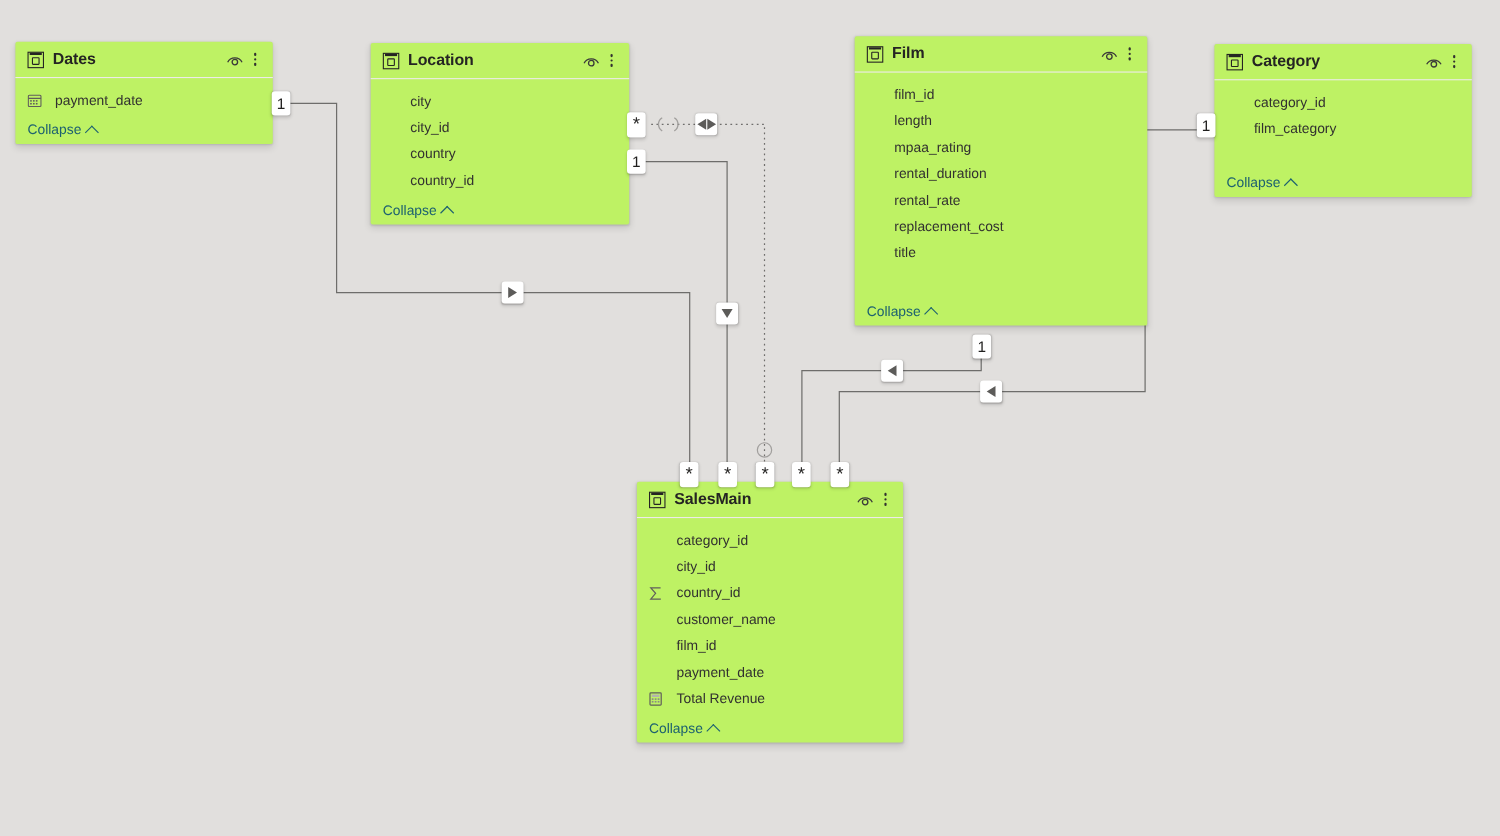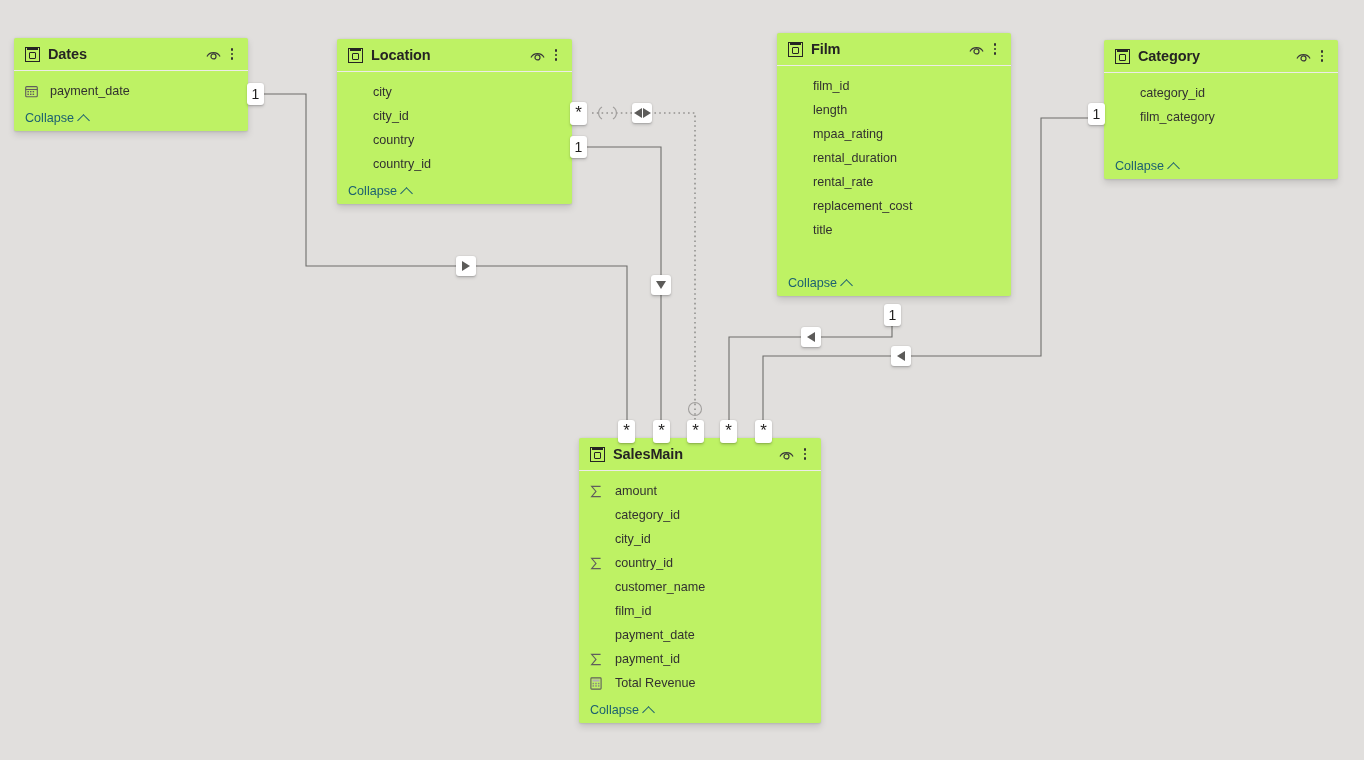--- a/index.html
+++ b/index.html
@@ -316,21 +316,21 @@
         <span class="fi"></span>
         <span class="fname">country_id</span>
       </div>
       <div class="collapse">
         <span>Collapse</span>
         <span class="chev"></span>
       </div>
     </div>
   </div>
 
-  <div class="card" style="left:777px; top:33px; width:234px;">
+  <div class="card" style="left:777px; top:33px; width:266px;">
     <div class="card-head">
       <span class="tbl-icon">
         <span class="outer"></span>
           <span class="bar"></span>
           <span class="inner"></span>
       </span>
       <span class="card-title">Film</span>
       <span class="head-btn eye-btn">
         <svg width="17" height="17" viewBox="0 0 17 17" aria-hidden="true">
           <path d="M2 10.5 A7 6.2 0 0 1 15 10.5" fill="none" stroke="#3b3a39" stroke-width="1.2"></path>
@@ -436,28 +436,20 @@
       <span class="head-btn kebab-btn">
         <span>
             <i></i>
             <i></i>
             <i></i>
           </span>
       </span>
     </div>
     <div class="card-body">
       <div class="field">
-        <span class="fi">
-          <svg width="12" height="13" viewBox="0 0 12 13">
-            <path d="M10 1.4 H1.6 L6 6.4 L1.6 11.6 H10.2" fill="none" stroke="#605e5c" stroke-width="1.1" stroke-linejoin="miter" stroke-linecap="square"></path>
-          </svg>
-        </span>
-        <span class="fname">amount</span>
-      </div>
-      <div class="field">
         <span class="fi"></span>
         <span class="fname">category_id</span>
       </div>
       <div class="field">
         <span class="fi"></span>
         <span class="fname">city_id</span>
       </div>
       <div class="field">
         <span class="fi">
           <svg width="12" height="13" viewBox="0 0 12 13">
@@ -470,28 +462,20 @@
         <span class="fi"></span>
         <span class="fname">customer_name</span>
       </div>
       <div class="field">
         <span class="fi"></span>
         <span class="fname">film_id</span>
       </div>
       <div class="field">
         <span class="fi"></span>
         <span class="fname">payment_date</span>
-      </div>
-      <div class="field">
-        <span class="fi">
-          <svg width="12" height="13" viewBox="0 0 12 13">
-            <path d="M10 1.4 H1.6 L6 6.4 L1.6 11.6 H10.2" fill="none" stroke="#605e5c" stroke-width="1.1" stroke-linejoin="miter" stroke-linecap="square"></path>
-          </svg>
-        </span>
-        <span class="fname">payment_id</span>
       </div>
       <div class="field">
         <span class="fi">
           <svg width="12" height="13" viewBox="0 0 12 13">
             <rect x="0.9" y="0.9" width="10.2" height="11.2" rx="0.8" fill="none" stroke="#605e5c" stroke-width="1.1"></rect>
             <rect x="2.5" y="2.4" width="7" height="2.2" fill="#b3b1af"></rect>
             <g fill="#8a8886">
               <rect x="2.5" y="5.8" width="1.6" height="1.5"></rect>
                 <rect x="5.2" y="5.8" width="1.6" height="1.5"></rect>
               <rect x="7.9" y="5.8" width="1.6" height="1.5"></rect>

